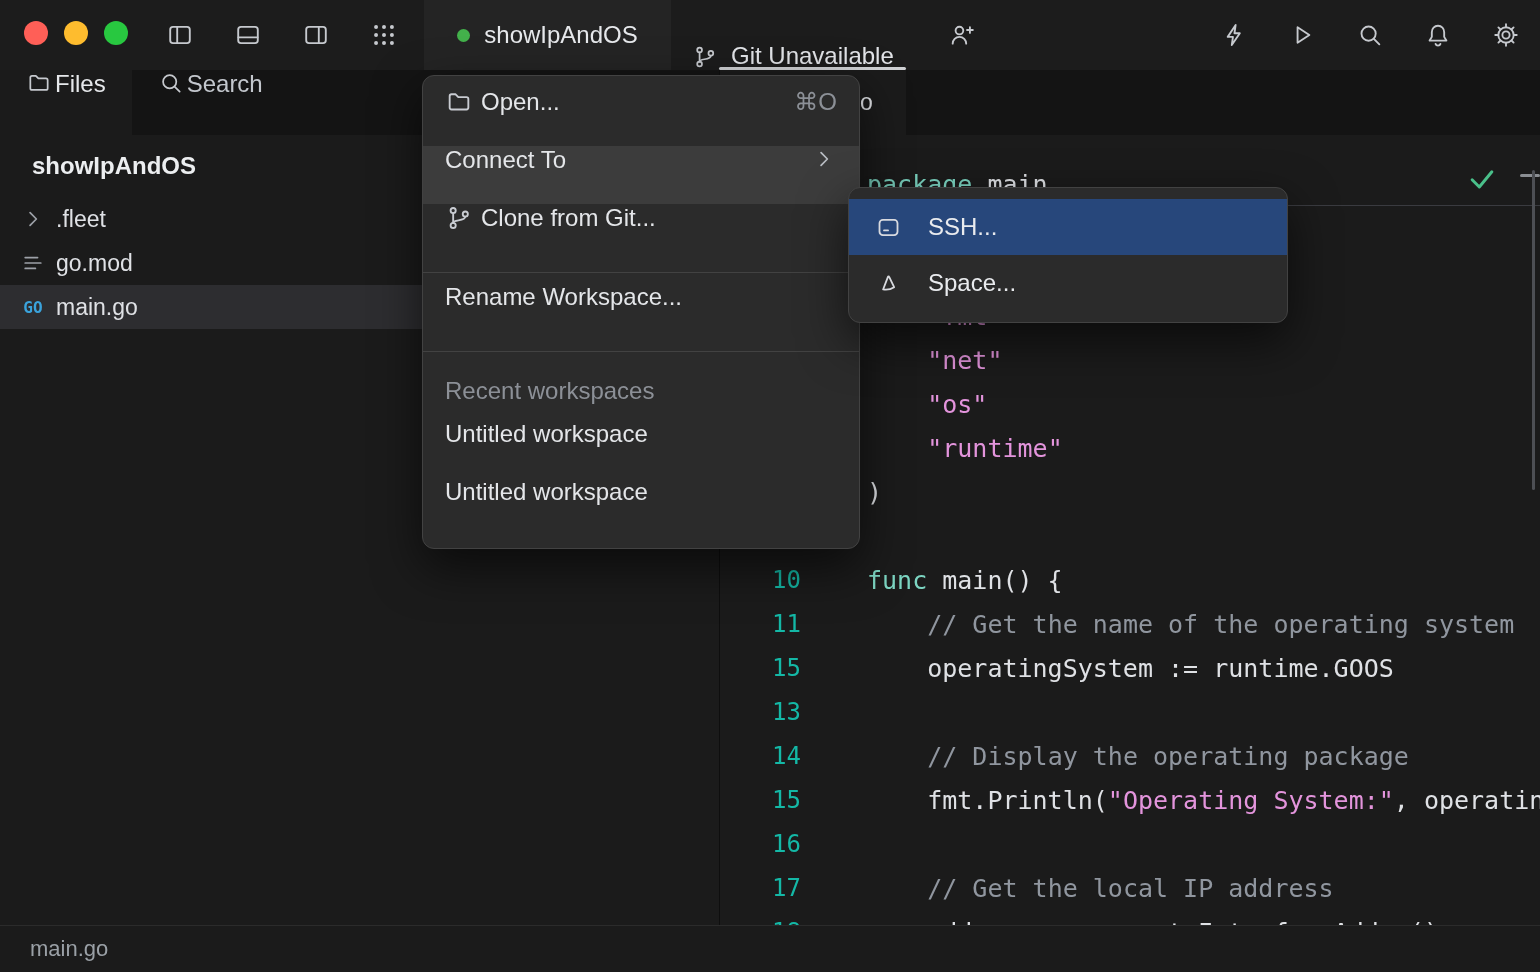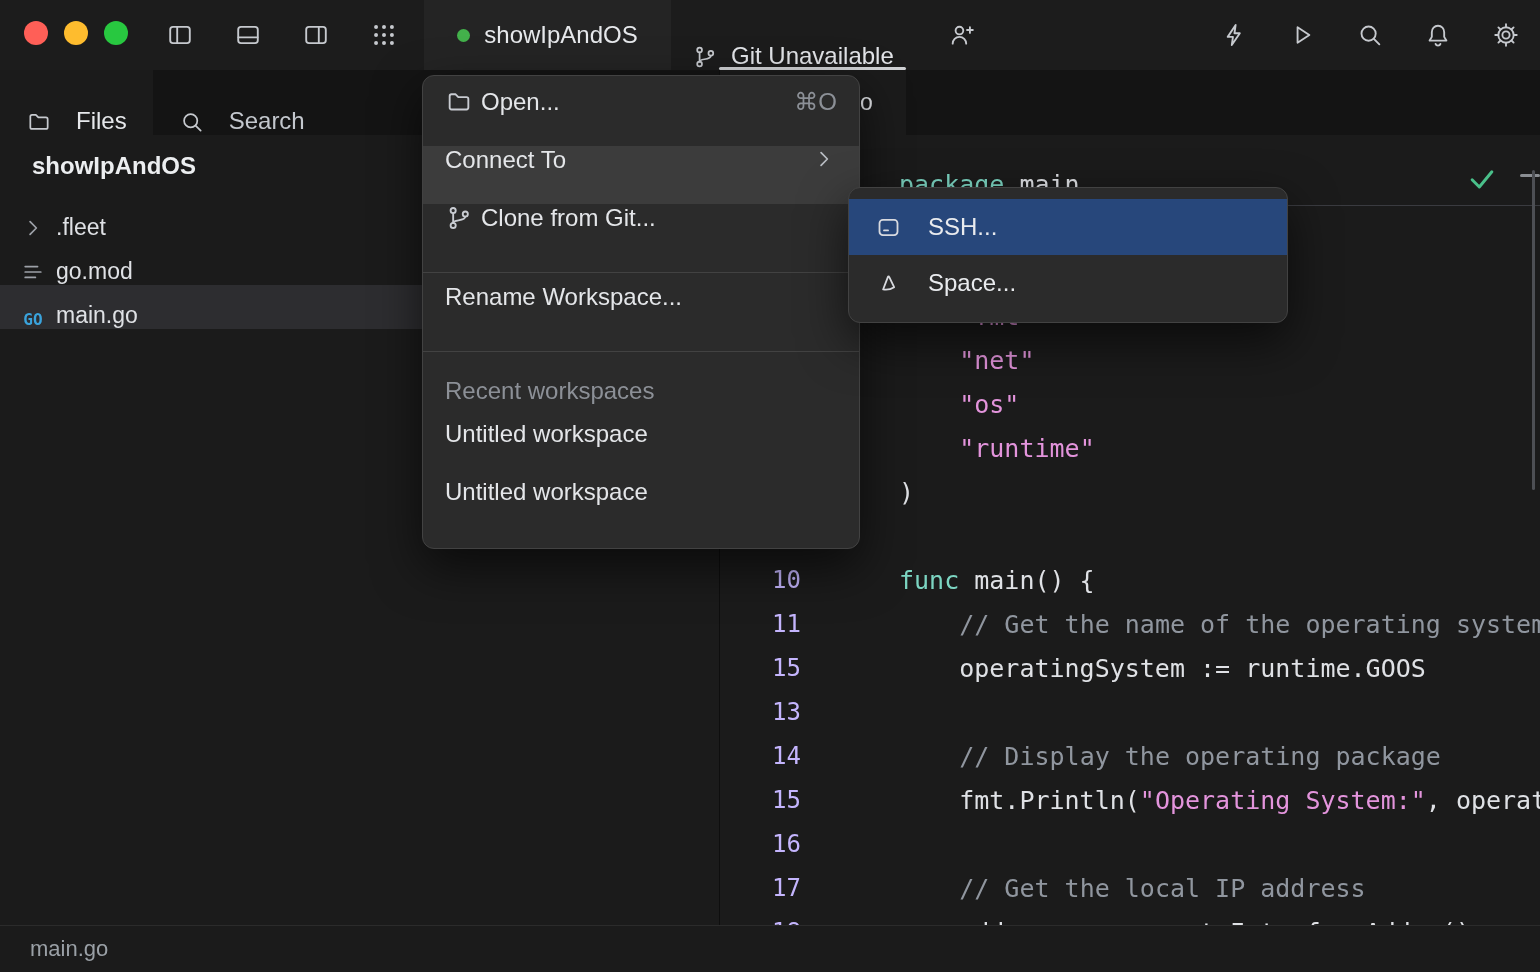--- a/index.html
+++ b/index.html
@@ -19,38 +19,38 @@
 .grid-pos{position:absolute;left:370px;top:21px}
 .ws-tab{position:absolute;left:424px;top:0;width:247px;height:70px;background:#242424;display:flex;align-items:center;justify-content:center;gap:14px;color:#e6e8eb}
 .green-dot{width:13px;height:13px;border-radius:50%;background:var(--green-dot,#43b14b)}
 .git-tab{position:absolute;left:684px;top:0;height:70px;display:flex;align-items:flex-end;gap:13px;color:#e2e4e8;padding:0 8px}
 .tb-right{position:absolute;right:20px;top:0;height:70px;display:flex;align-items:center;gap:40px}
 .active-tab-indicator{position:absolute;left:719px;top:67px;width:187px;height:3px;background:#cfd1d4;border-radius:2px;z-index:6}
 
 
 .sidebar{position:absolute;left:0;top:70px;width:720px;bottom:47px;background:#1b1b1b;border-right:1px solid #0e0e0e}
 .panel-tabs{height:65px;background:#141414;display:flex}
-.panel-tab{display:flex;align-items:flex-end;gap:24px;padding:0 26px;color:#c3c7cd}
+.panel-tab{display:flex;align-items:flex-start;gap:3px;padding:0 26px;color:#c3c7cd}
 .panel-tab.active{background:#1b1b1b;color:#e6e8eb}
 .project-header{height:62px;display:flex;align-items:center;padding-left:32px;font-weight:700;color:#eceef0}
-.tree-row{height:44px;display:flex;align-items:flex-end;gap:10px;padding-left:20px;font-size:23px;color:#dfe1e5}
+.tree-row{height:44px;display:flex;align-items:center;gap:10px;padding-left:20px;font-size:23px;color:#dfe1e5}
 .tree-row.selected{background:#2d2d30}
 .tree-icon{width:26px;height:26px;color:#9da1a8}
 .go-badge{width:26px;text-align:center;font-family:"DejaVu Sans Mono",monospace;font-weight:bold;font-size:16px;color:var(--go-blue,#3aa3dc)}
 .tree-label{flex:none}
 
 
 .editor{position:absolute;left:721px;top:70px;right:0;bottom:47px;background:#1b1b1b;overflow:hidden}
 .editor-tabs{height:65px;background:#141414}
 .editor-tab{width:185px;height:65px;background:#1b1b1b;display:flex;align-items:center;padding-left:70px;font-size:23px;color:#e3e5e9}
 .code{position:absolute;left:0;top:65px;right:0;bottom:0;padding-top:27px;font-family:"DejaVu Sans Mono",monospace;font-size:25px}
 .code-line{height:44px;display:flex;align-items:center}
 .code-line.current{box-shadow:inset 0 -1px 0 #3a3b40}
-.line-num{flex:none;width:80px;text-align:right;font-size:24px;color:#c4b5fd}
-.line-text{flex:none;margin-left:98px;white-space:pre;color:#dfe1e5}
+.line-num{flex:none;width:80px;text-align:right;font-size:24px;color:#14b8a6}
+.line-text{flex:none;margin-left:66px;white-space:pre;color:#dfe1e5}
 .line-text span{white-space:pre}
 .tok-kw{color:var(--keyword,#7cd5c2)}
 .tok-str{color:var(--string,#e394dc)}
 .tok-com{color:var(--comment,#90969f)}
 .tok-def{color:#dfe1e5}
 .check{position:absolute;top:93px;right:42px;width:32px;height:32px;color:var(--check-green,#4ac08a)}
 .check svg{stroke-width:2.2}
 .dash{position:absolute;top:104px;right:0;width:20px;height:3px;background:#8b8e93;border-radius:2px}
 .scroll-thumb{position:absolute;right:5px;top:100px;width:3px;height:320px;background:#4d4f54;border-radius:2px}
 

